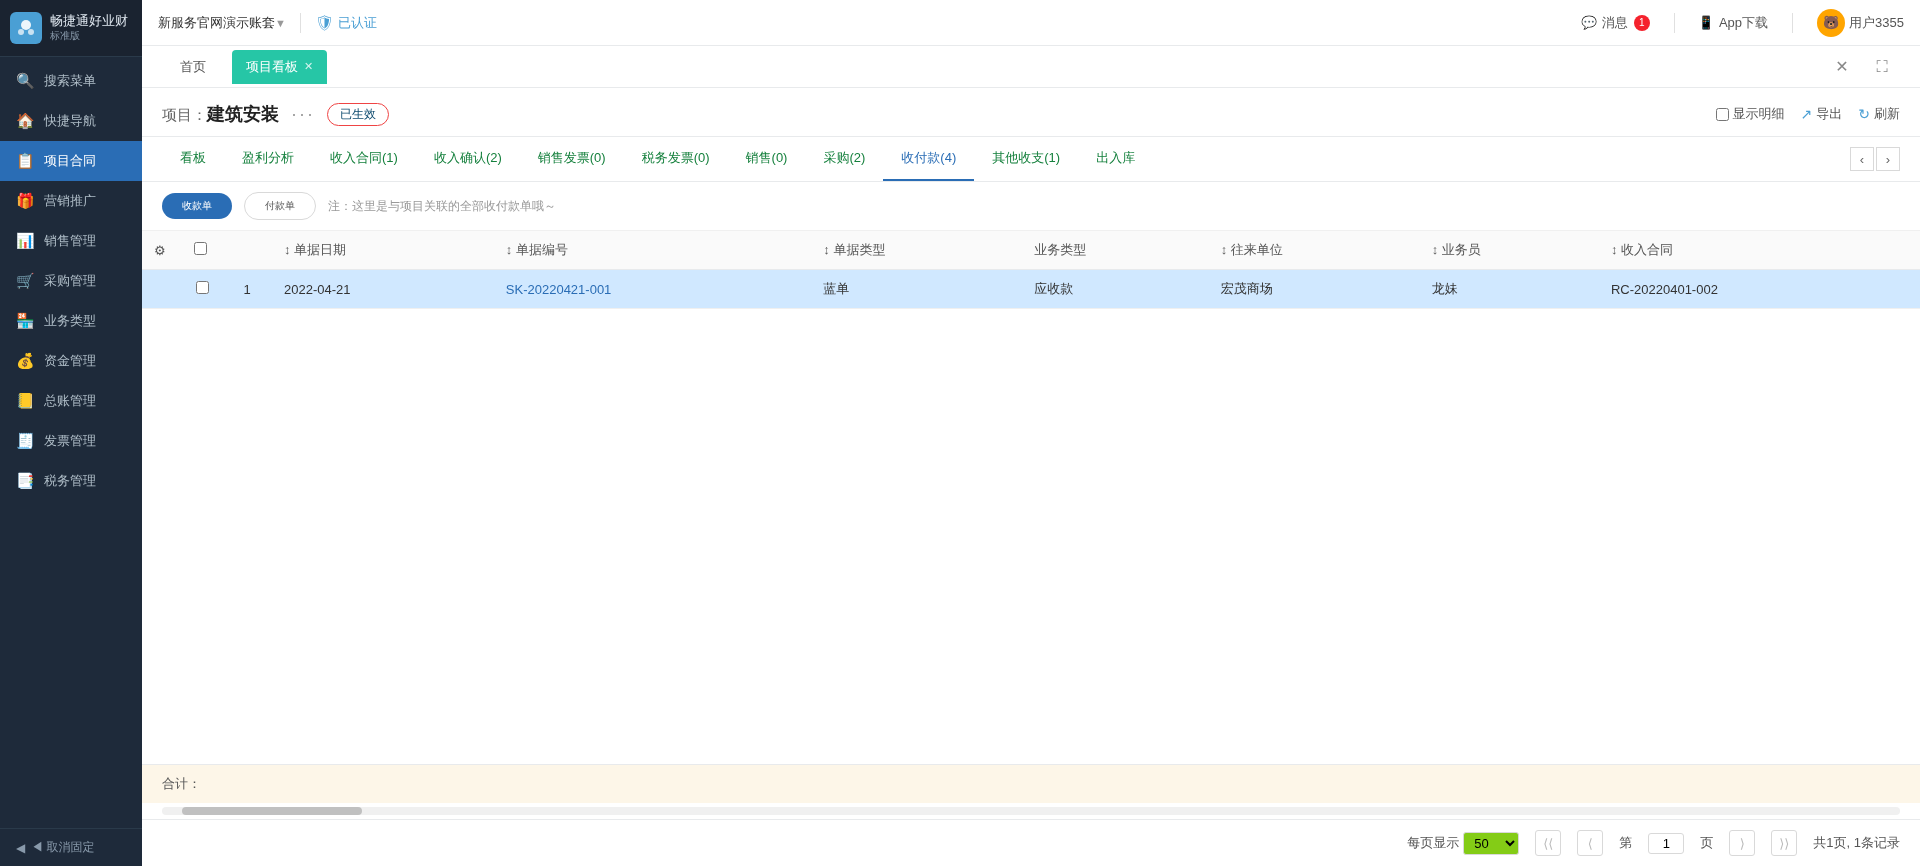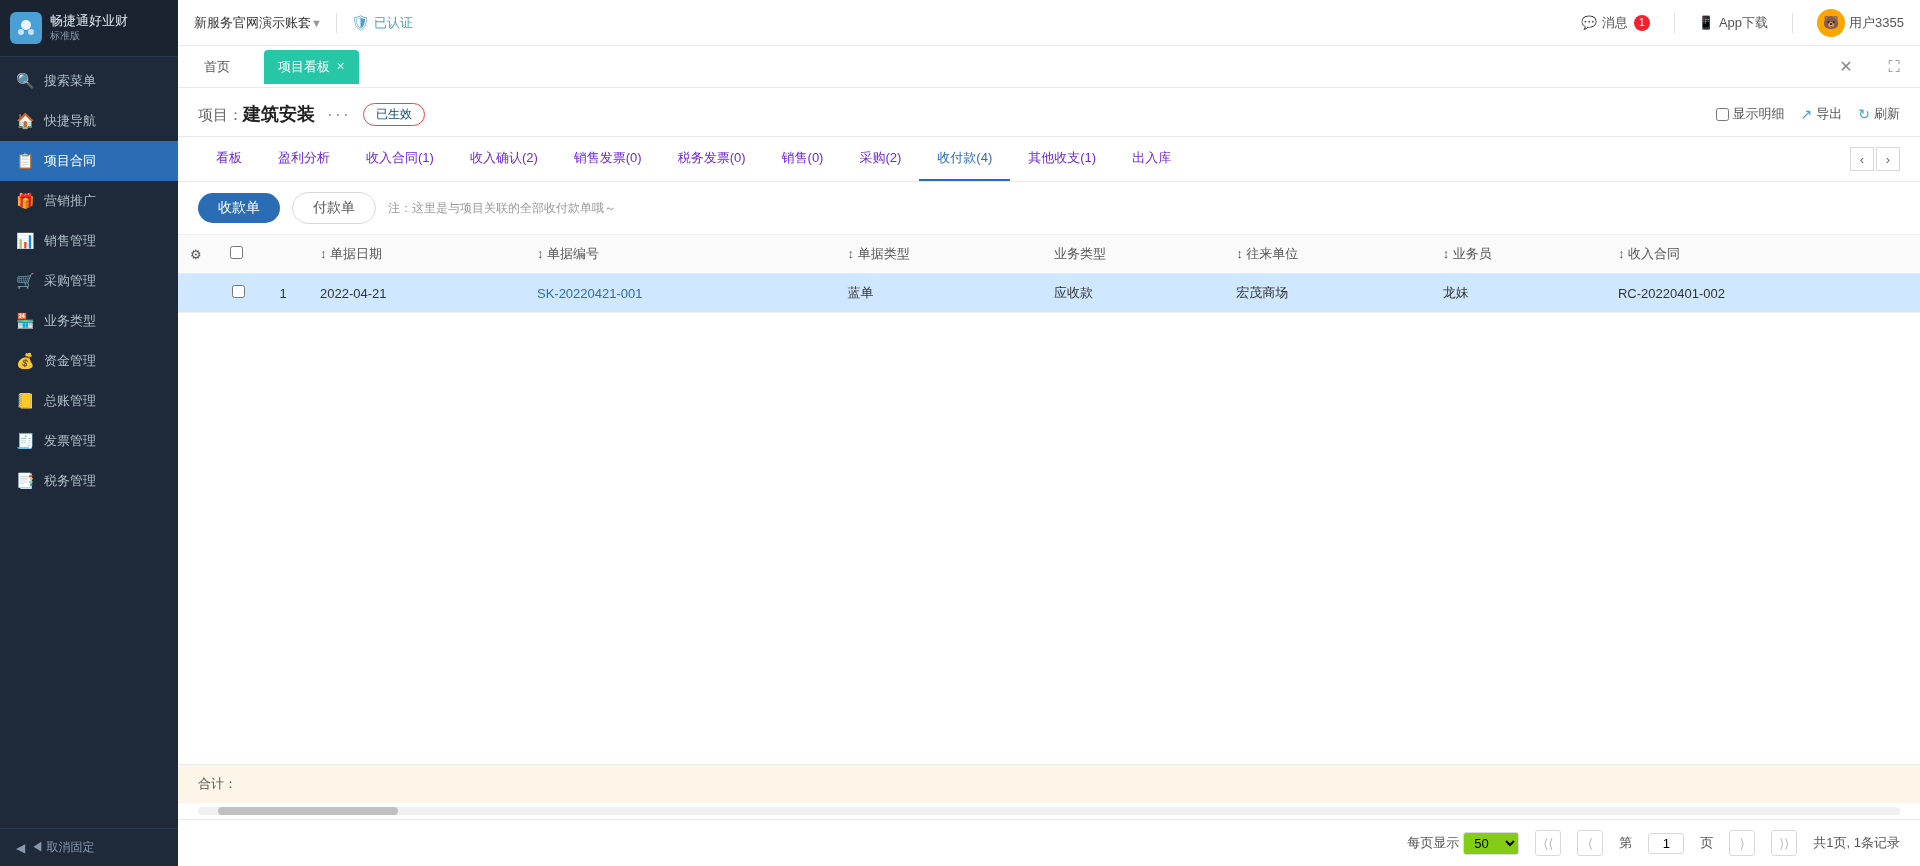--- a/index.html
+++ b/index.html
@@ -1,20 +1,20 @@
 <!DOCTYPE html>
 <html><head>
   <meta charset="utf-8">
   <style>
     * { box-sizing: border-box; margin: 0; padding: 0; }
     body { font-family: "Microsoft YaHei", "PingFang SC", Arial, sans-serif; font-size: 13px; background: #f0f2f5; display: flex; height: 866px; overflow: hidden; }
 
     
     .sidebar {
-      width: 178px;
+      width: 142px;
       background: #1e2a3a;
       color: #cdd5e0;
       display: flex;
       flex-direction: column;
       flex-shrink: 0;
       height: 100%;
     }
     .sidebar-header {
       background: #1a2330;
       padding: 12px 10px;
@@ -113,23 +113,23 @@
       background: #ffa500;
       display: flex; align-items: center; justify-content: center;
       overflow: hidden;
     }
 
     
     .tabs-bar {
       background: white;
       display: flex;
       align-items: center;
-      padding: 0 12px;
+      padding: 0 24px;
       border-bottom: 1px solid #e8eaec;
-      gap: 20px;
+      gap: 12px;
       height: 42px;
     }
     .tab {
       padding: 8px 14px;
       font-size: 13px;
       color: #555;
       cursor: pointer;
       border-radius: 4px 4px 0 0;
       display: flex; align-items: center; gap: 6px;
     }
@@ -194,21 +194,21 @@
       display: flex;
       align-items: center;
       padding: 0 20px;
       border-bottom: 1px solid #e8eaec;
       gap: 0;
       overflow-x: auto;
     }
     .sub-tab {
       padding: 12px 18px;
       font-size: 13px;
-      color: #6d28d9;
+      color: #15803d;
       cursor: pointer;
       border-bottom: 2px solid transparent;
       white-space: nowrap;
     }
     .sub-tab.active {
       color: #2a6db5;
       border-bottom-color: #2a6db5;
       font-weight: 500;
     }
     .sub-tabs-arrow {
@@ -231,21 +231,21 @@
       display: flex;
       align-items: center;
       gap: 12px;
       border-bottom: 1px solid #f0f0f0;
     }
     .toggle-btn {
       padding: 6px 20px;
       border-radius: 20px;
       border: none;
       cursor: pointer;
-      font-size: 14px;
+      font-size: 10px;
     }
     .toggle-btn.active {
       background: #2a6db5;
       color: white;
     }
     .toggle-btn.inactive {
       background: white;
       color: #555;
       border: 1px solid #d9d9d9;
     }

